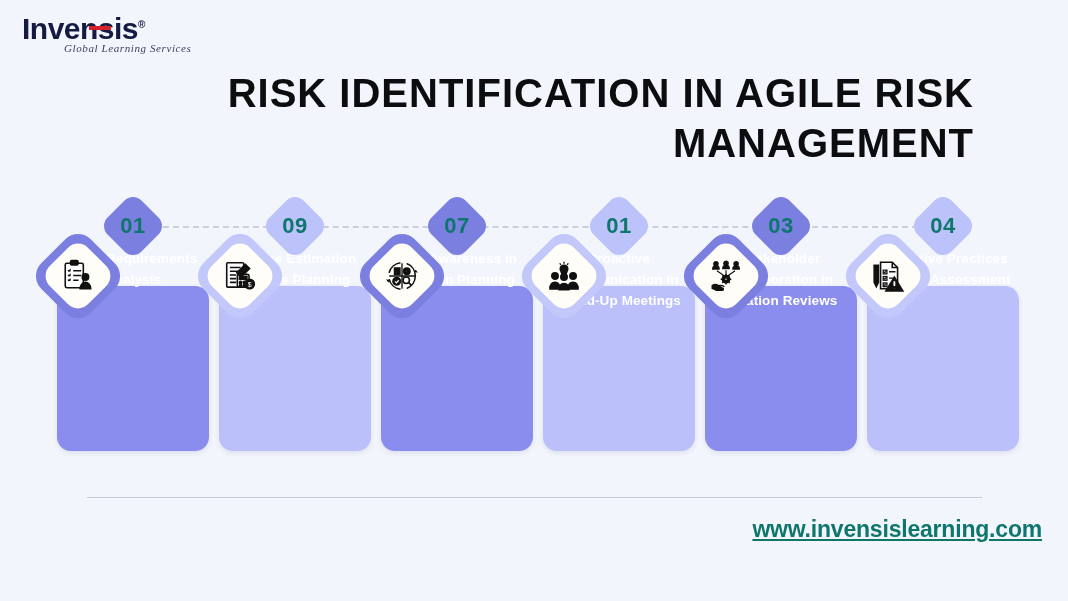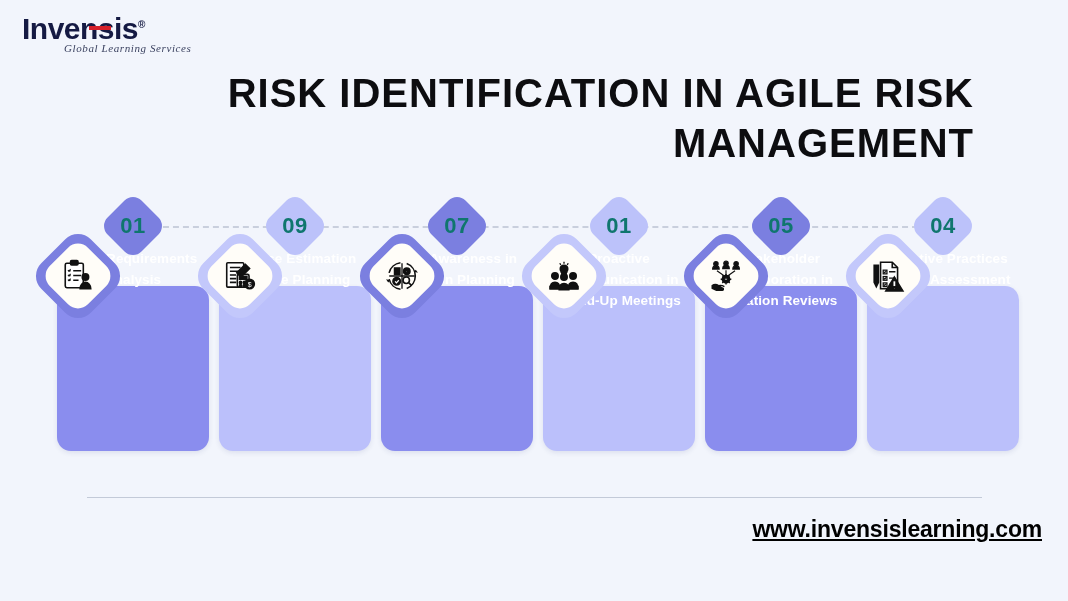--- a/index.html
+++ b/index.html
@@ -158,21 +158,21 @@
     position:absolute;
     left:87px; top:497px;
     width:895px; height:1px;
     background:#c3cad8;
   }
   .site{
     position:absolute;
     right:26px; top:516px;
     font-size:23px;
     font-weight:bold;
-    color:#000000;
+    color:#0f766e;
     text-decoration:underline;
     letter-spacing:-0.2px;
   }
 </style>
 </head>
 <body style="background: rgb(242, 245, 252);">
 
 <div class="logo-wrap">
   <div class="logo-word" style="color: rgb(21, 26, 67);">
     <span>Invensis</span><span class="reg">®</span>
@@ -291,21 +291,21 @@
         <path d="M45 19c0-4 2.7-6.5 6-6.5S57 15 57 19z" fill="#111"></path>
         <path d="M15 22l14 10M32 21v10M49 22L35 32" stroke="#111" stroke-width="2.2"></path>
         <circle cx="32" cy="38" r="7" fill="#111"></circle>
         <circle cx="32" cy="38" r="2.6" fill="#fff"></circle>
         <path d="M32 28v3M32 45v3M22 38h3M39 38h3M25 31l2 2M37 43l2 2M39 31l-2 2M27 43l-2 2" stroke="#111" stroke-width="2.6"></path>
         <path d="M6 50c4-3 9-2 12 0l8 5c2 1 1 4-1 4H14L6 55z" fill="#111"></path>
         <path d="M18 50c4-1 8 0 11 2" stroke="#111" stroke-width="2.6"></path>
       </svg>
     </div>
     <div class="badge" style="background: rgb(123, 127, 224);"></div>
-    <div class="badge-num">05</div>
+    <div class="badge-num">03</div>
     <div class="card-text">Stakeholder Collaboration in Iteration Reviews</div>
   </div>
 
   <div class="step" id="step-5" style="left:867px;">
     <div class="card" style="background: rgb(187, 192, 251);"></div>
     <div class="icon-outer" style="background: rgb(195, 200, 251);"></div>
     <div class="icon-inner"></div>
     <div class="icon-glyph">
       <svg viewBox="0 0 64 64" fill="none" stroke="#111" stroke-width="3">
         <path d="M18 6h22l10 10v40H18z" fill="#fff" stroke="#111"></path>

